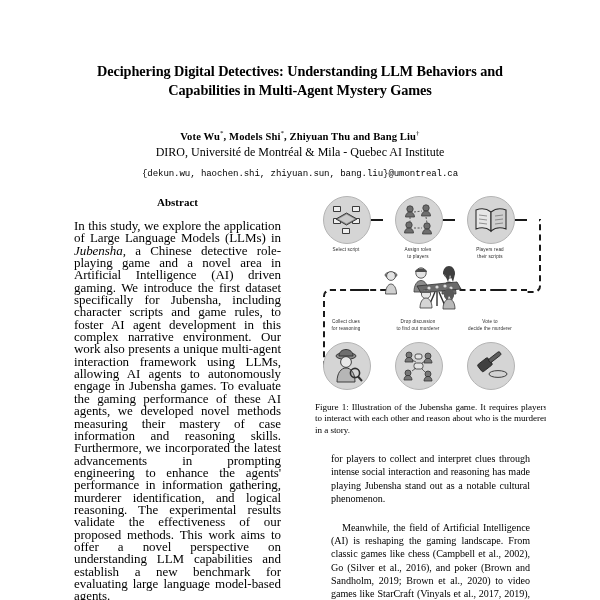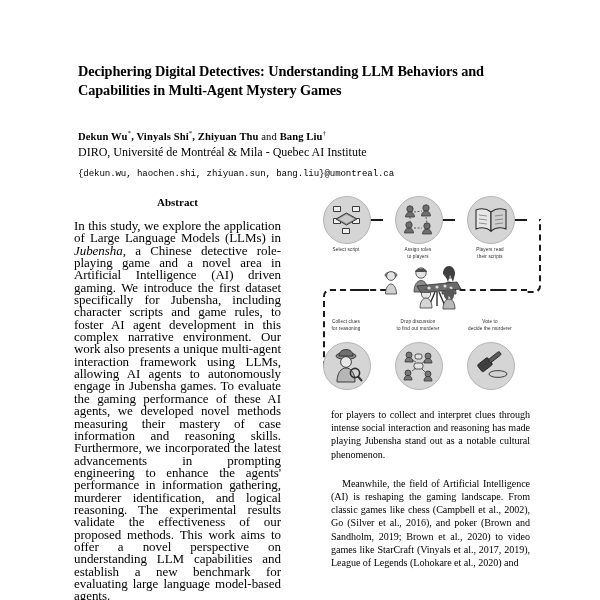--- a/index.html
+++ b/index.html
@@ -19,39 +19,39 @@
     width: 600px;
     height: 600px;
     background: #ffffff;
     box-sizing: border-box;
     padding: 0;
   }
 
   
   .title-block {
     padding: 62px 78px 0 78px;
-    text-align: left;
+    text-align: center;
   }
   .paper-title {
     font-family: "Liberation Serif", serif;
     font-weight: bold;
     font-size: 14.3px;
     line-height: 19px;
     letter-spacing: -0.1px;
     margin: 0;
   }
   .authors {
     margin-top: 26px;
     font-size: 10.6px;
     font-weight: bold;
     line-height: 14px;
     letter-spacing: 0.1px;
   }
   .authors .plain {
-    font-weight: normal;
+    font-weight: bold;
   }
   .sup {
     font-size: 7px;
     vertical-align: super;
     font-weight: normal;
   }
   .affil {
     margin-top: 2px;
     font-size: 12px;
     line-height: 13px;
@@ -182,21 +182,21 @@
 </style>
 </head>
 <body>
 
 <div class="page">
 
   <div class="title-block">
     <h1 class="paper-title">Deciphering Digital Detectives: Understanding LLM Behaviors and Capabilities in Multi-Agent Mystery Games</h1>
 
     <div class="authors">
-      <span>Dekun Wu</span><span class="sup">*</span><span>, Vinyals Shi</span><span class="sup">*</span><span>, Zhiyuan Thu</span><span class="plain"> and </span><span>Bang Liu</span><span class="sup">†</span>
+      <span>Vote Wu</span><span class="sup">*</span><span>, Models Shi</span><span class="sup">*</span><span>, Zhiyuan Thu</span><span class="plain"> and </span><span>Bang Liu</span><span class="sup">†</span>
     </div>
 
     <div class="affil">DIRO, Université de Montréal &amp; Mila - Quebec AI Institute</div>
     <div class="emails">{dekun.wu, haochen.shi, zhiyuan.sun, bang.liu}@umontreal.ca</div>
   </div>
 
   <div class="columns">
 
     <div class="col">
 
@@ -413,20 +413,21 @@
             <div>Drop discussion</div>
             <div>to find out murderer</div>
           </div>
           <div class="nlabel" style="left:134px;top:122px;">
             <div>Vote to</div>
             <div>decide the murderer</div>
           </div>
 
         </div>
 
+        <p class="fig-caption">Figure 1: Illustration of the Jubensha game. It requires players to interact with each other and reason about who is the murderer in a story.</p>
       </div>
 
       <p class="body-text">for players to collect and interpret clues through intense social interaction and reasoning has made playing Jubensha stand out as a notable cultural phenomenon.</p>
       <p class="body-text indent">Meanwhile, the field of Artificial Intelligence (AI) is reshaping the gaming landscape. From classic games like chess (Campbell et al., 2002), Go (Silver et al., 2016), and poker (Brown and Sandholm, 2019; Brown et al., 2020) to video games like StarCraft (Vinyals et al., 2017, 2019), League of Legends (Lohokare et al., 2020) and</p>
     </div>
 
   </div>
 </div>
 
 </body></html>

